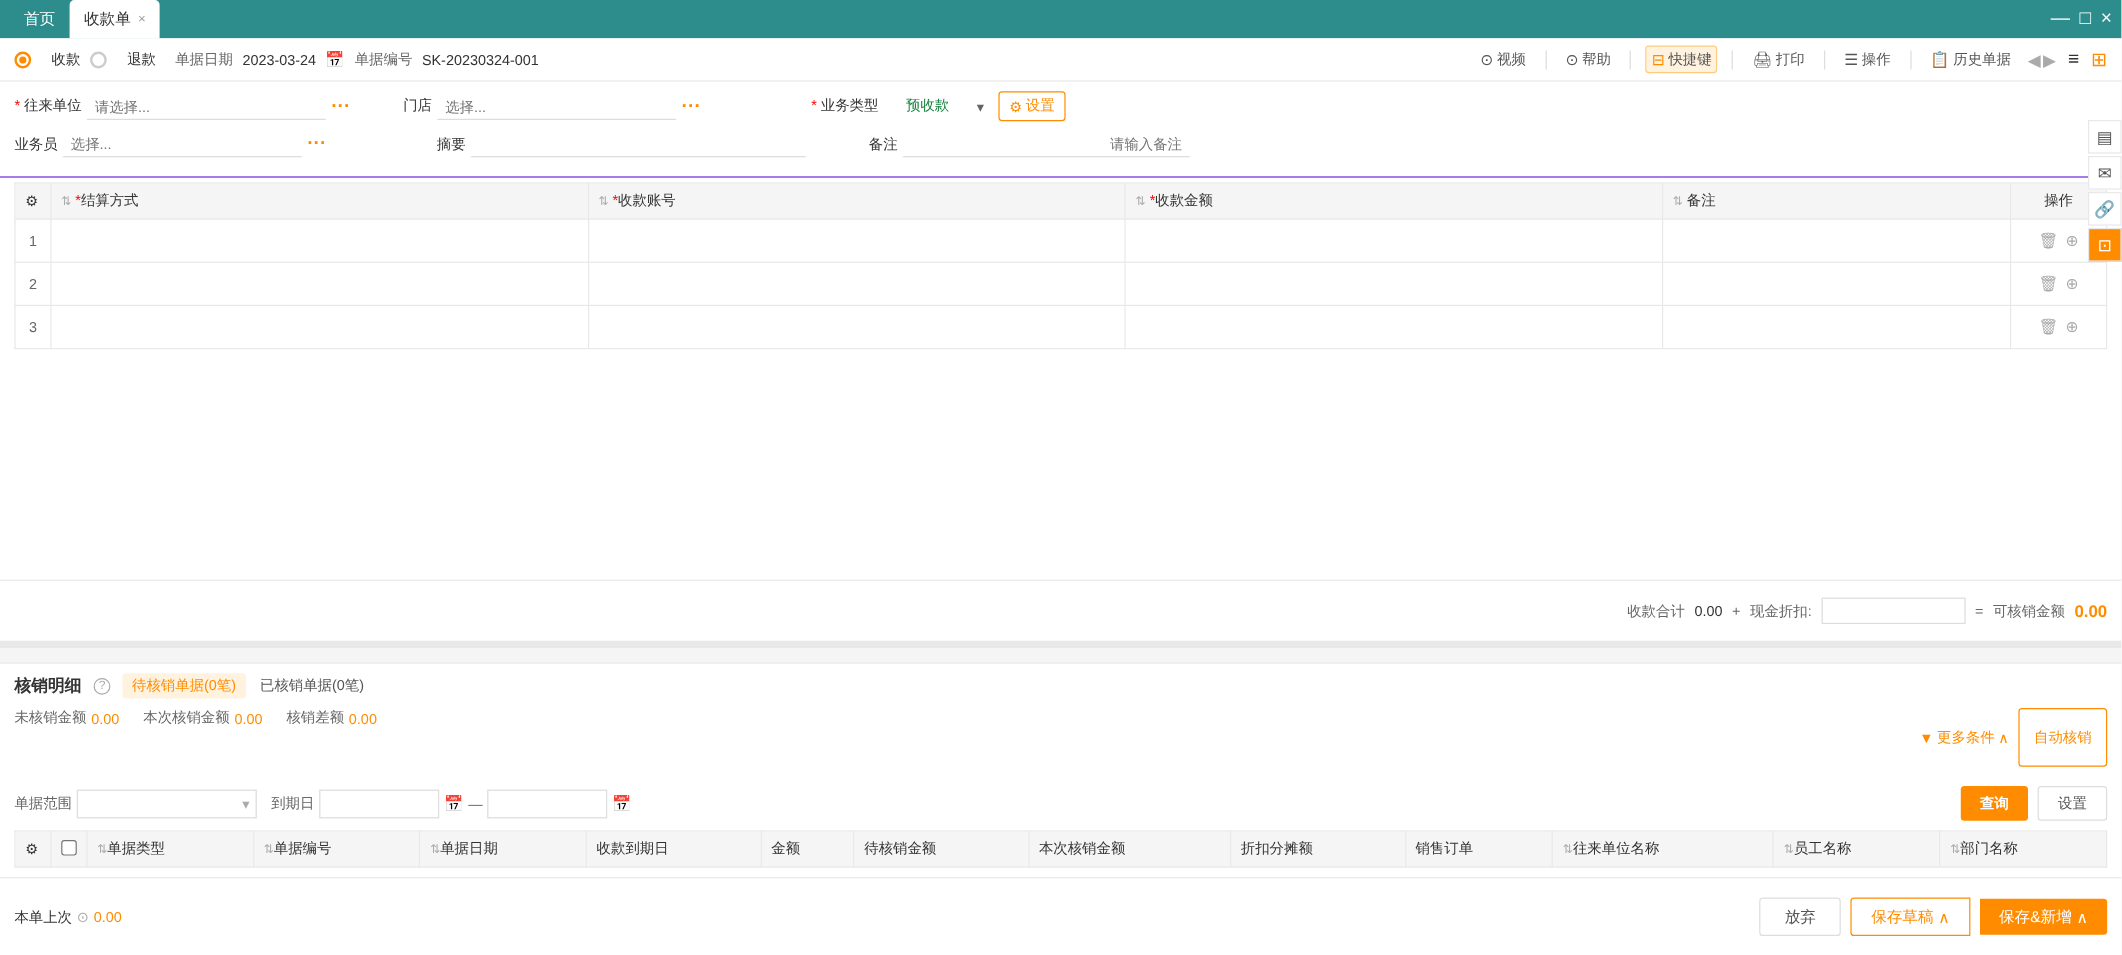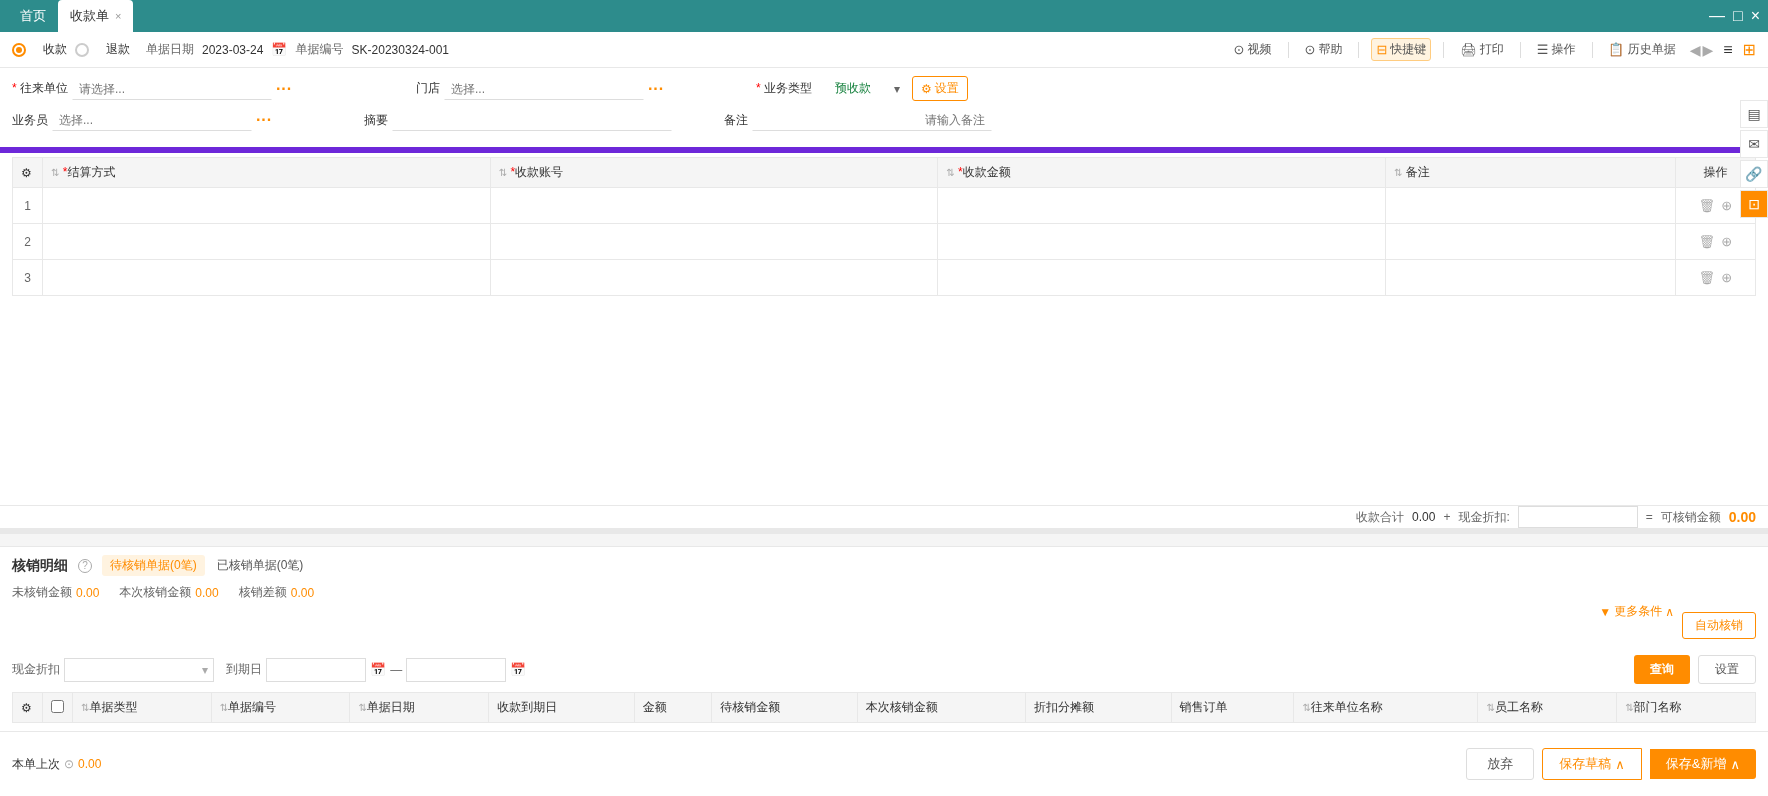--- a/index.html
+++ b/index.html
@@ -86,21 +86,21 @@
     .toolbar-btn.highlighted { background: #fff3e0; border: 1px solid #ffcc80; border-radius: 3px; }
     .divider-v { width: 1px; height: 16px; background: #ddd; margin: 0 2px; }
     .nav-arrows { display: flex; gap: 2px; }
     .nav-btn { color: #aaa; cursor: pointer; font-size: 14px; }
     .menu-icon { color: #333; cursor: pointer; font-size: 16px; }
     .orange-icon { color: #ff8c00; }
 
     
     .form-area {
       padding: 8px 12px;
-      border-bottom: 6px solid #6d28d9;
+      border-bottom: 1px solid #6d28d9;
     }
     .form-row { display: flex; align-items: center; gap: 12px; margin-bottom: 8px; flex-wrap: wrap; }
     .form-field { display: flex; align-items: center; gap: 4px; }
     .form-field label { color: #333; white-space: nowrap; }
     .required { color: #f00; }
     .form-input {
       border: 1px solid transparent;
       border-bottom: 1px solid #ddd;
       padding: 3px 6px;
       min-width: 200px;
@@ -147,21 +147,21 @@
     .action-icons { display: flex; gap: 6px; justify-content: center; }
     .action-icon { color: #aaa; cursor: pointer; font-size: 13px; }
     .gear-col { text-align: center; width: 30px; }
     .sort-icon { color: #aaa; font-size: 10px; }
 
     
     .summary-row {
       display: flex;
       align-items: center;
       justify-content: flex-end;
-      padding: 0 12px;
+      padding: 14px 12px;
       gap: 8px;
       border-top: 1px solid #e8e8e8;
       font-size: 12px;
     }
     .summary-label { color: #666; }
     .summary-val { color: #333; font-weight: 500; }
     .summary-input {
       border: 1px solid #ddd; padding: 3px 8px;
       width: 120px; font-size: 12px; outline: none;
     }
@@ -205,22 +205,22 @@
     .stats-item { display: flex; align-items: center; gap: 4px; }
     .stats-label { color: #666; }
     .stats-val { color: #ff8c00; }
     .stats-row-right { margin-left: auto; display: flex; align-items: center; gap: 8px; }
     .filter-btn {
       display: flex; align-items: center; gap: 3px;
       color: #ff8c00; cursor: pointer; font-size: 12px;
     }
     .auto-writeoff-btn {
       background: #fff; border: 1px solid #ff8c00;
-      color: #ff8c00; padding: 4px 12px; border-radius: 3px;
-      cursor: pointer; font-size: 12px; margin-top: 28px;
+      color: #ff8c00; padding: 15px 12px; border-radius: 3px;
+      cursor: pointer; font-size: 12px;
     }
 
     
     .filter-row {
       display: flex; align-items: center; gap: 12px;
       padding: 8px 0; flex-wrap: wrap;
     }
     .filter-field { display: flex; align-items: center; gap: 4px; }
     .filter-label { color: #666; white-space: nowrap; }
     .filter-select {
@@ -378,21 +378,21 @@
     </div>
   </div>
 
   <div class="form-area">
     <div class="form-row">
       <div class="form-field">
         <label><span class="required">*</span> <span>往来单位</span></label>
         <input class="form-input" type="text" placeholder="请选择..." style="">
         <span class="more-btn">···</span>
       </div>
-      <div class="form-field" style="margin-left:112px;">
+      <div class="form-field" style="margin-left:32px;">
         <label>门店</label>
         <input class="form-input" type="text" placeholder="选择..." style="">
         <span class="more-btn">···</span>
       </div>
       <div class="form-field business-type" style="margin-left:80px;">
         <label><span class="required">*</span> <span>业务类型</span></label>
         <span class="val">预收款</span>
         <span class="dropdown-arrow">▾</span>
       </div>
       <div class="settings-btn">
@@ -526,21 +526,21 @@
           <span>▼</span>
           <span>更多条件</span>
           <span>∧</span>
         </div>
         <button class="auto-writeoff-btn">自动核销</button>
       </div>
     </div>
 
     <div class="filter-row">
       <div class="filter-field">
-        <span class="filter-label">现金折扣</span>
+        <span class="filter-label">单据范围</span>
         <div class="filter-select-wrap">
           <select class="filter-select"></select>
           <span class="arrow">▾</span>
         </div>
       </div>
       <div class="filter-field">
         <span class="filter-label">到期日</span>
         <input class="date-input" type="text" style="">
         <span class="date-icon">📅</span>
         <span class="date-dash">—</span>

